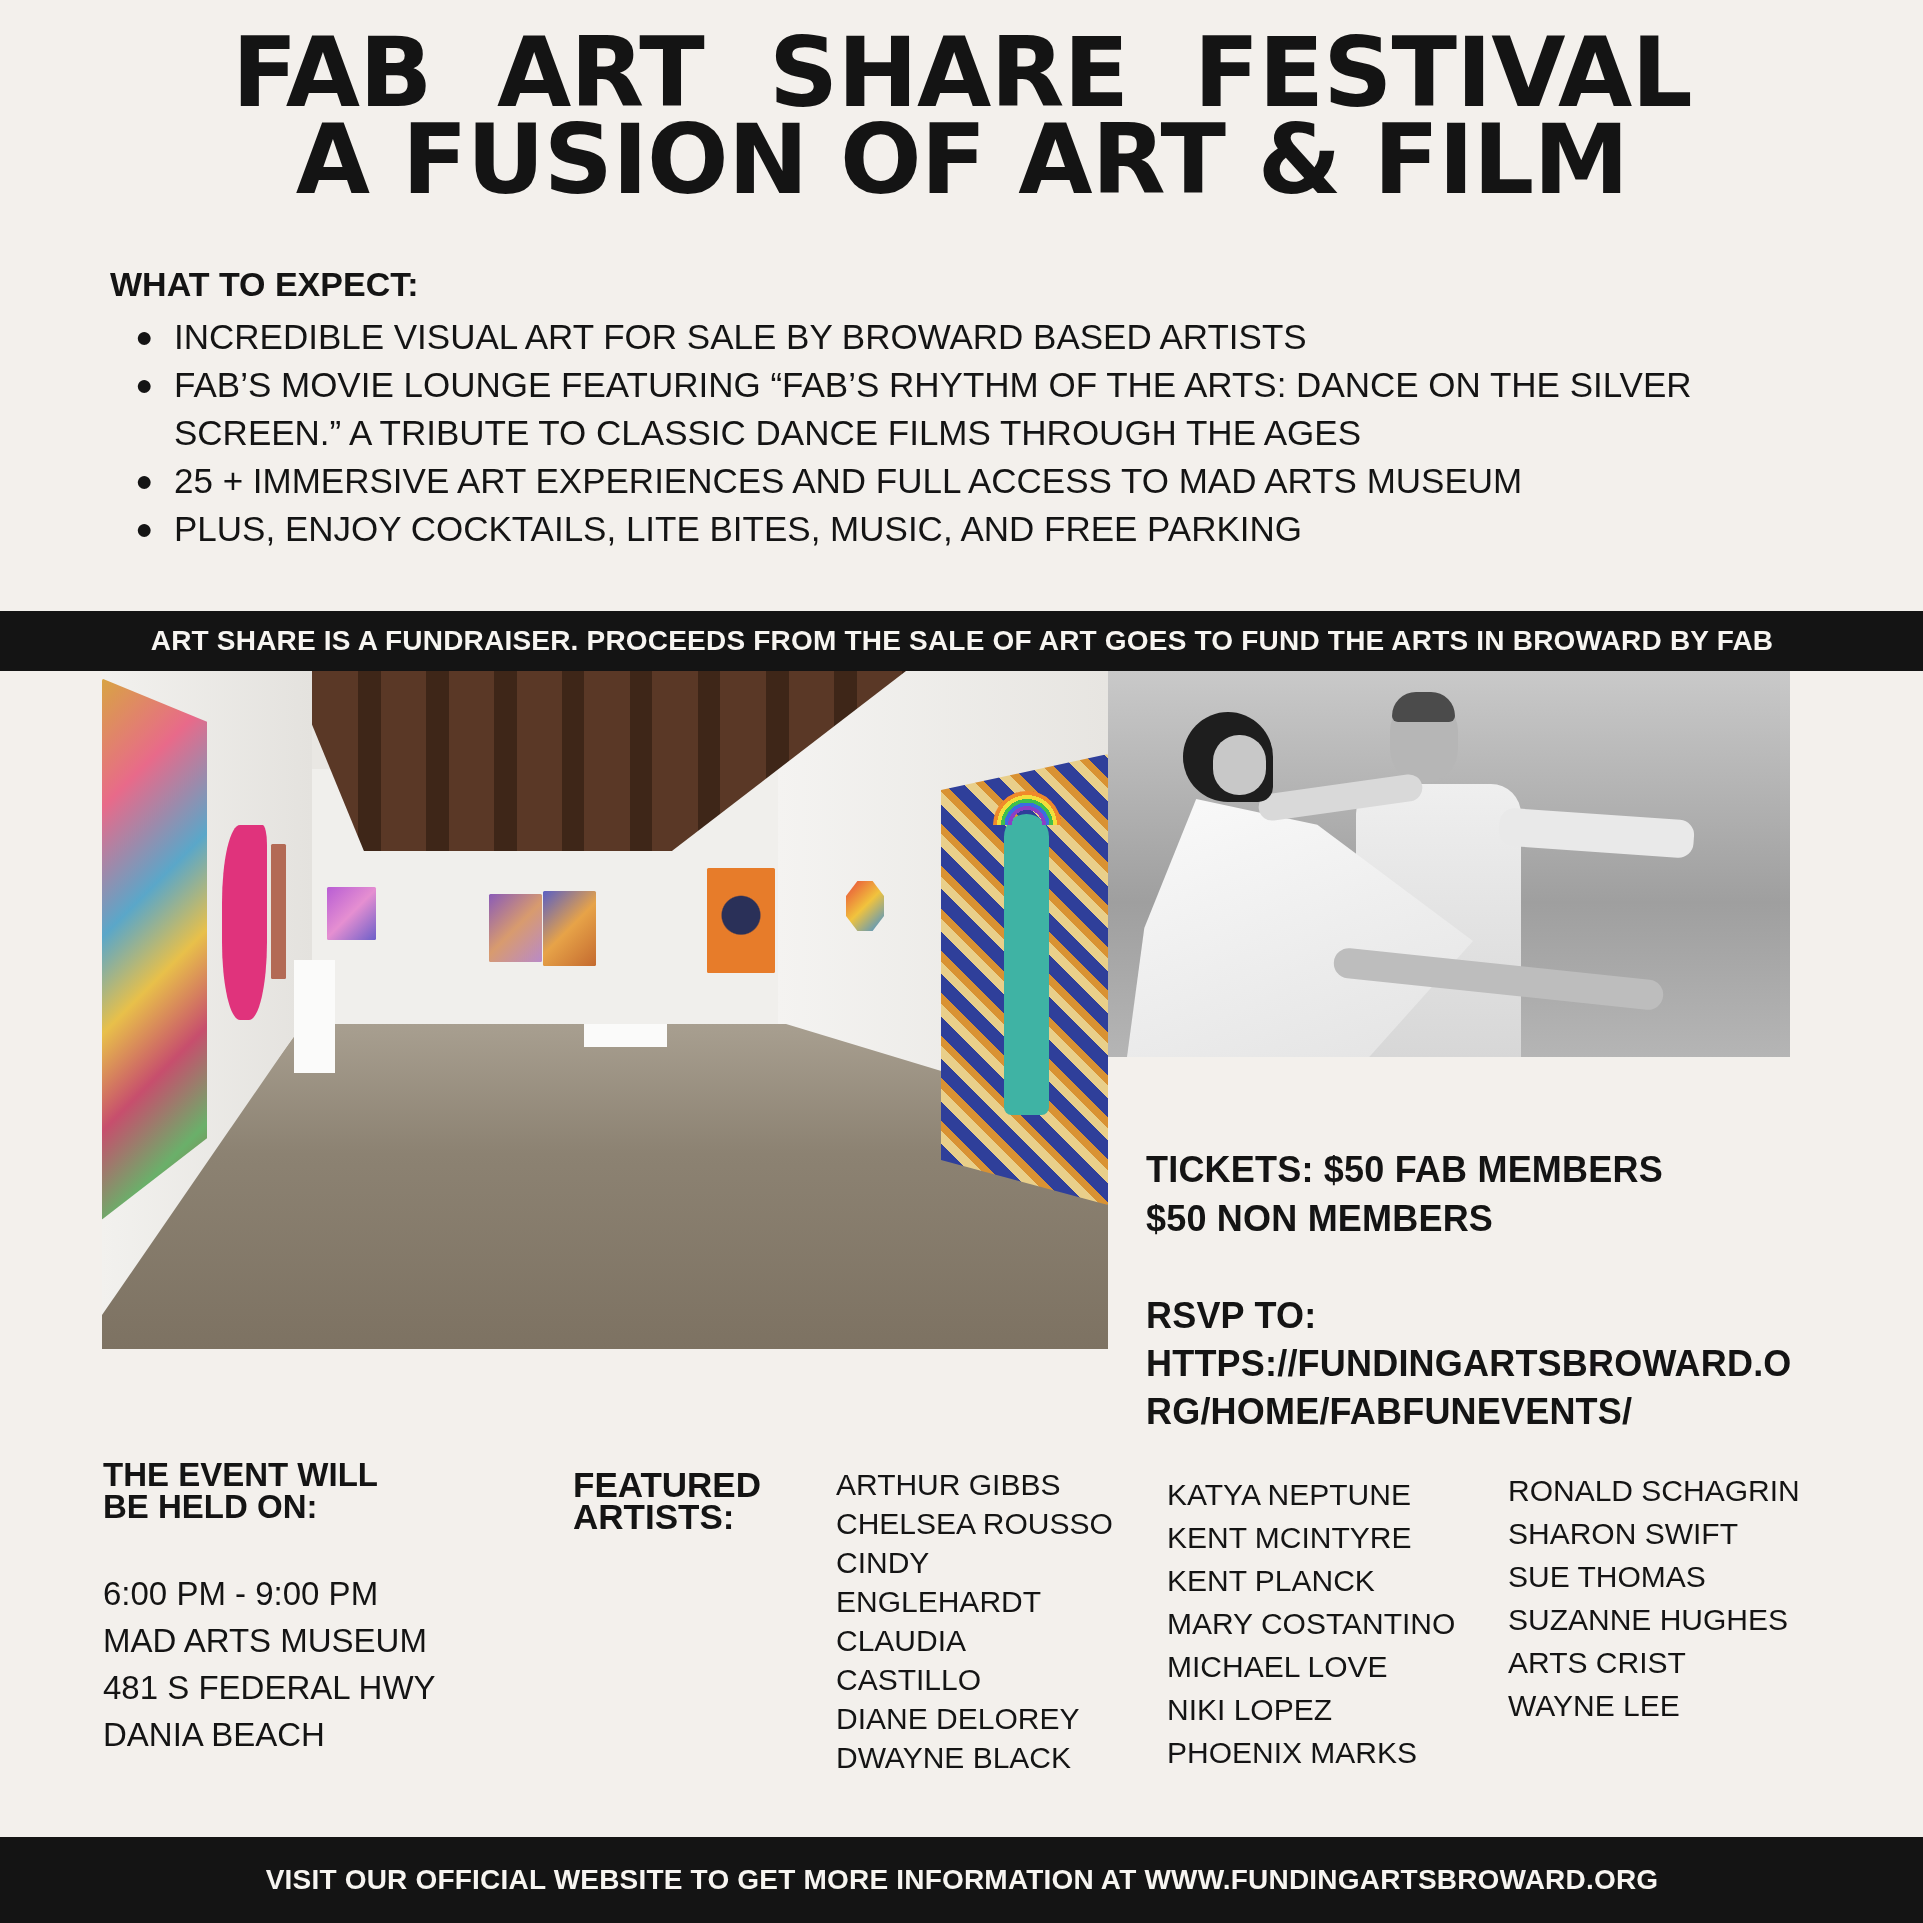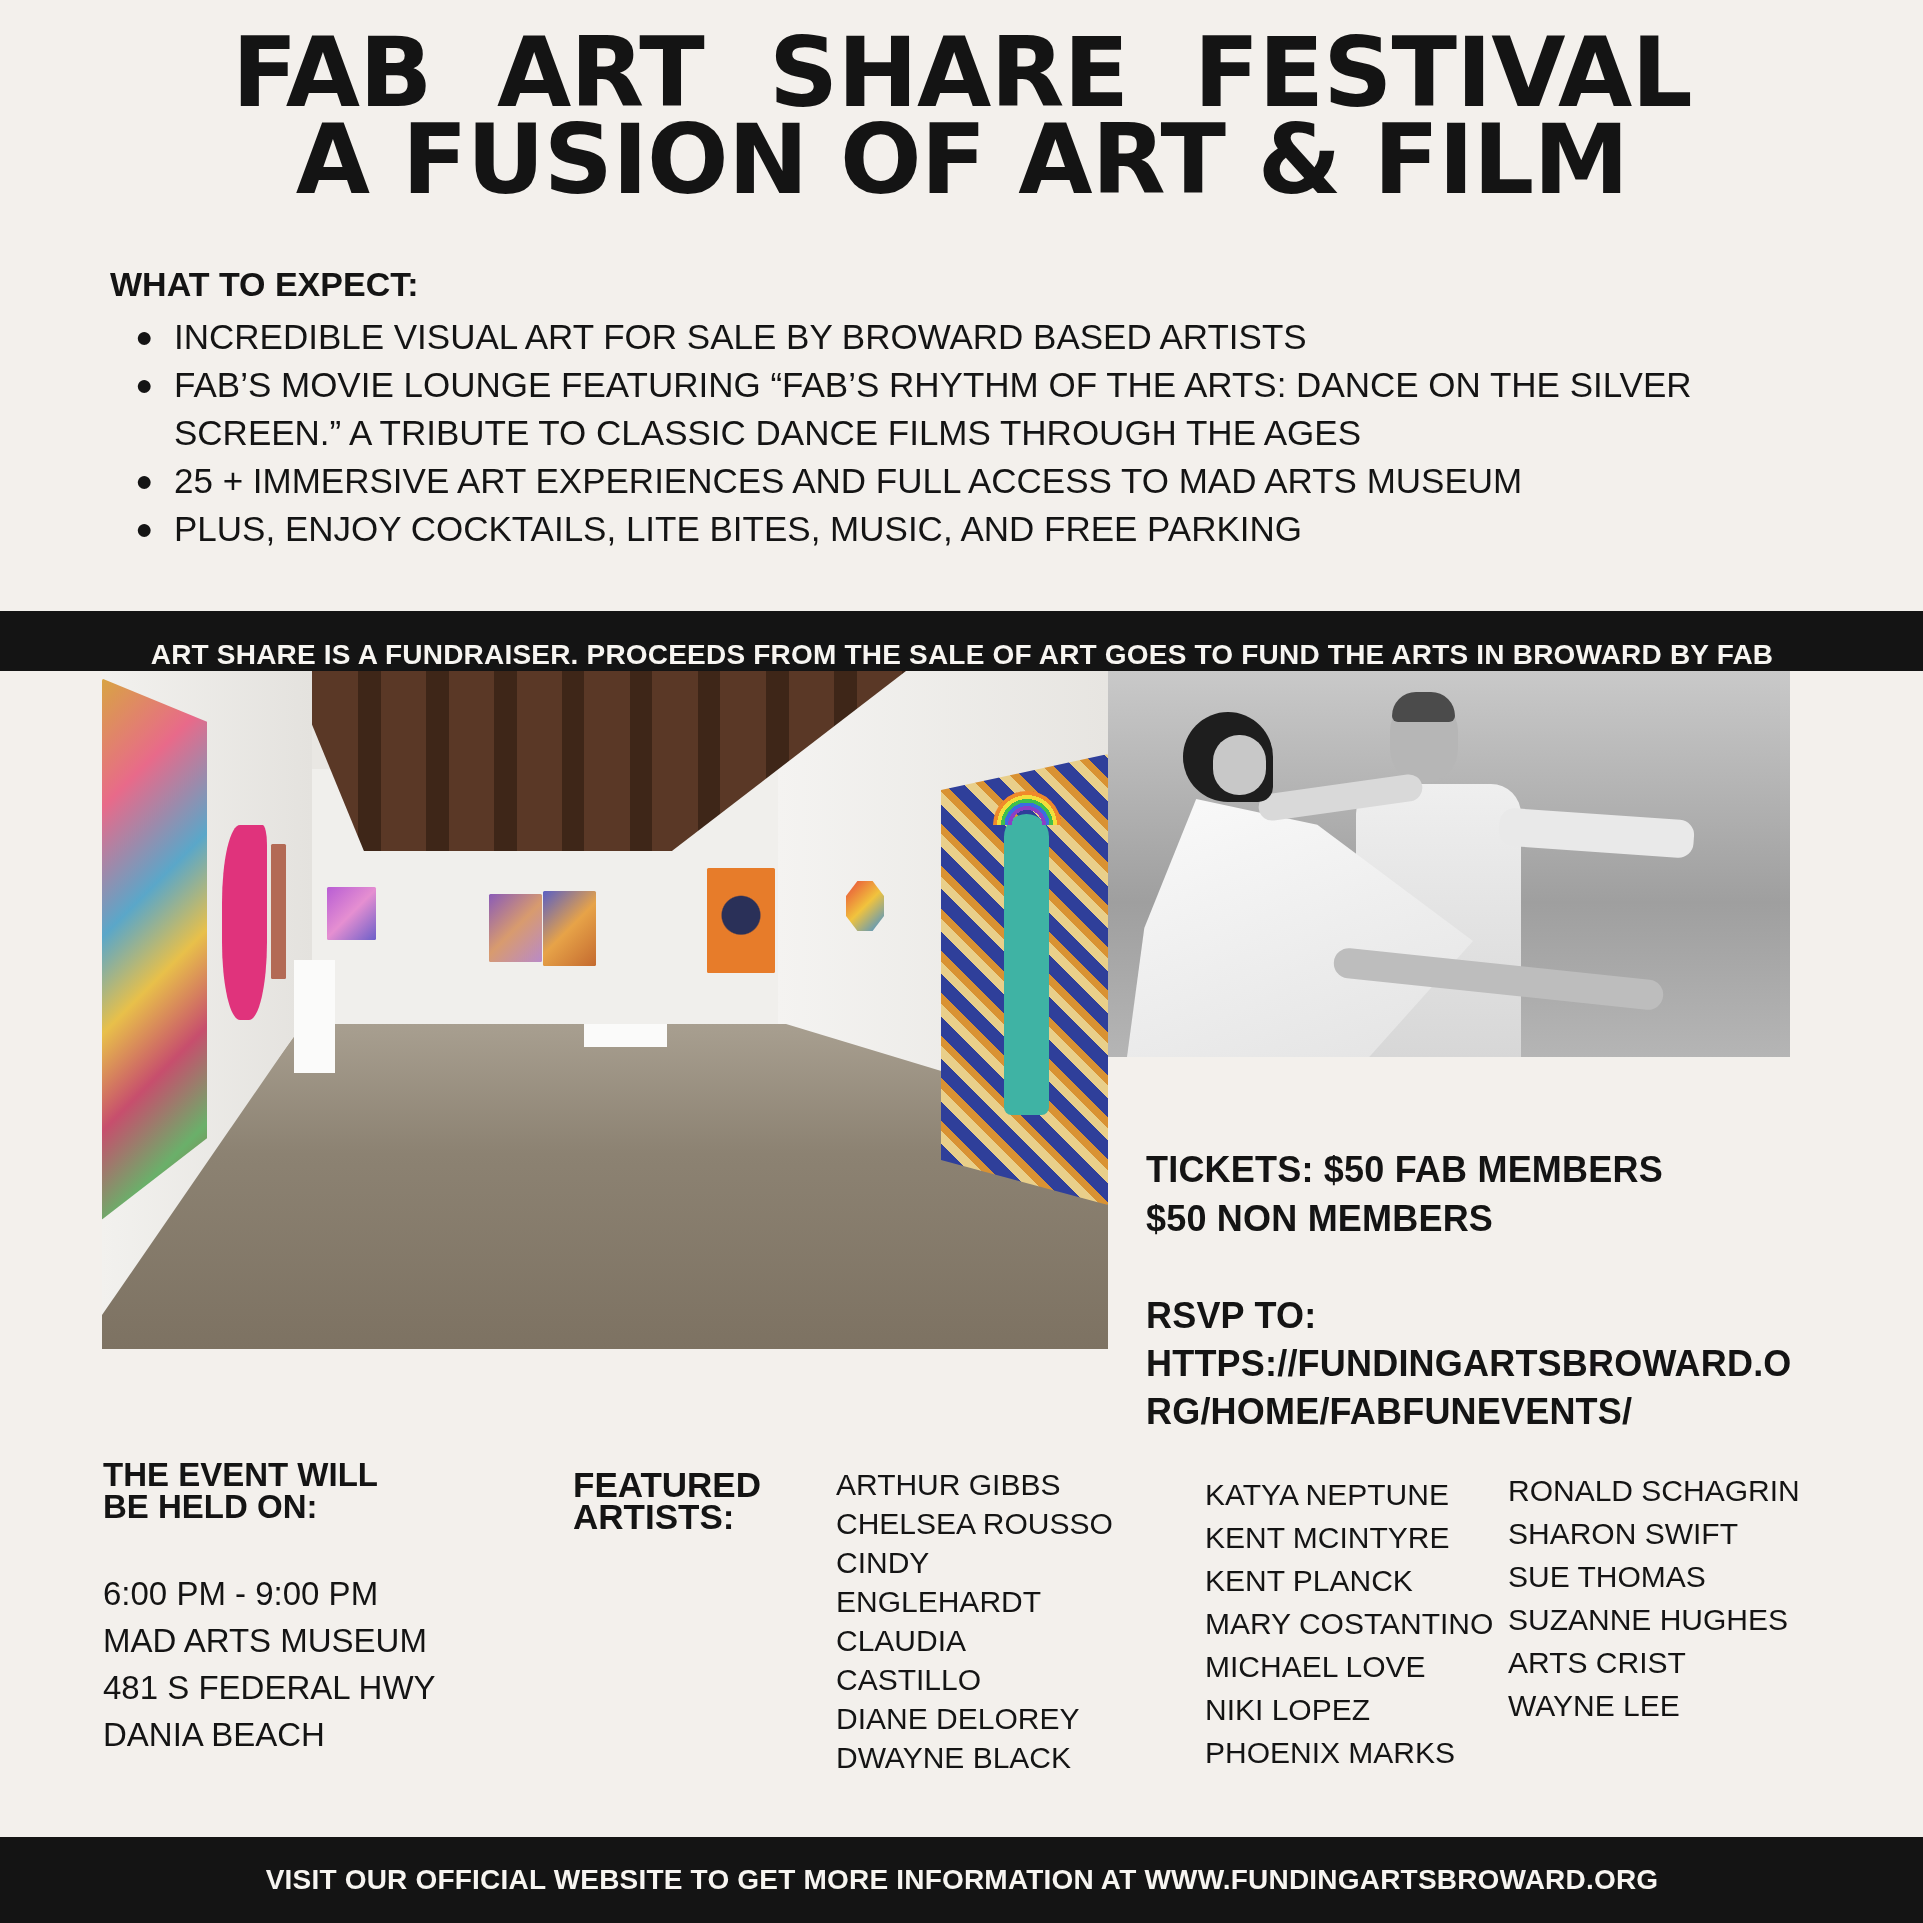--- a/index.html
+++ b/index.html
@@ -39,21 +39,21 @@
   .bullet-dot {
     width: 39px; flex: none; font-size: 30px; line-height: 48px;
   }
   .bullet-text { flex: 1; }
 
   .band {
     left: 0; width: 1924px; background: #141414; color: #f7f5f1;
     display: flex; align-items: center; justify-content: center;
     font-family: "Liberation Sans", sans-serif; font-weight: bold;
   }
-  #fund-band { top: 611px; height: 60px; font-size: 28px; letter-spacing: 0.2px; align-items: flex-end; }
+  #fund-band { top: 611px; height: 60px; font-size: 28px; letter-spacing: 0.2px; }
   #footer-band { top: 1837px; height: 86px; font-size: 28px; letter-spacing: 0.2px; }
 
   
   #gallery {
     left: 102px; top: 671px; width: 1006px; height: 678px;
     background: #e9e7e3; overflow: hidden;
   }
   .ceiling { position:absolute; left: 188px; top:0; width: 616px; height: 180px;
     background: repeating-linear-gradient(90deg,#3e2618 0 22.5px,#5a3826 22.5px 68px);
     clip-path: polygon(0 0,100% 0,62% 100%,12% 100%); }
@@ -118,21 +118,21 @@
     left: 103px; top: 1459px; font-weight: bold; font-size: 33px; line-height: 32px;
   }
   .event-lines { left: 103px; top: 1570px; }
   .event-line { font-size: 33px; line-height: 47px; }
 
   .featured-heading {
     left: 573px; top: 1469px; font-weight: bold; font-size: 35px; line-height: 32px;
   }
   .artist-col { font-size: 30px; }
   #artists-col-1 { left: 836px; top: 1465px; line-height: 39px; }
-  #artists-col-2 { left: 1205px; top: 1473px; line-height: 43px; }
+  #artists-col-2 { left: 1167px; top: 1473px; line-height: 43px; }
   #artists-col-3 { left: 1508px; top: 1469px; line-height: 43px; }
 </style>
 </head>
 <body>
 
 <div class="abs title" id="title-1" style="white-space:pre;">FAB  ART  SHARE  FESTIVAL</div>
 <div class="abs title" id="title-2">A FUSION OF ART &amp; FILM</div>
 
 <div class="abs expect-heading">WHAT TO EXPECT:</div>
 <div class="abs bullets">

